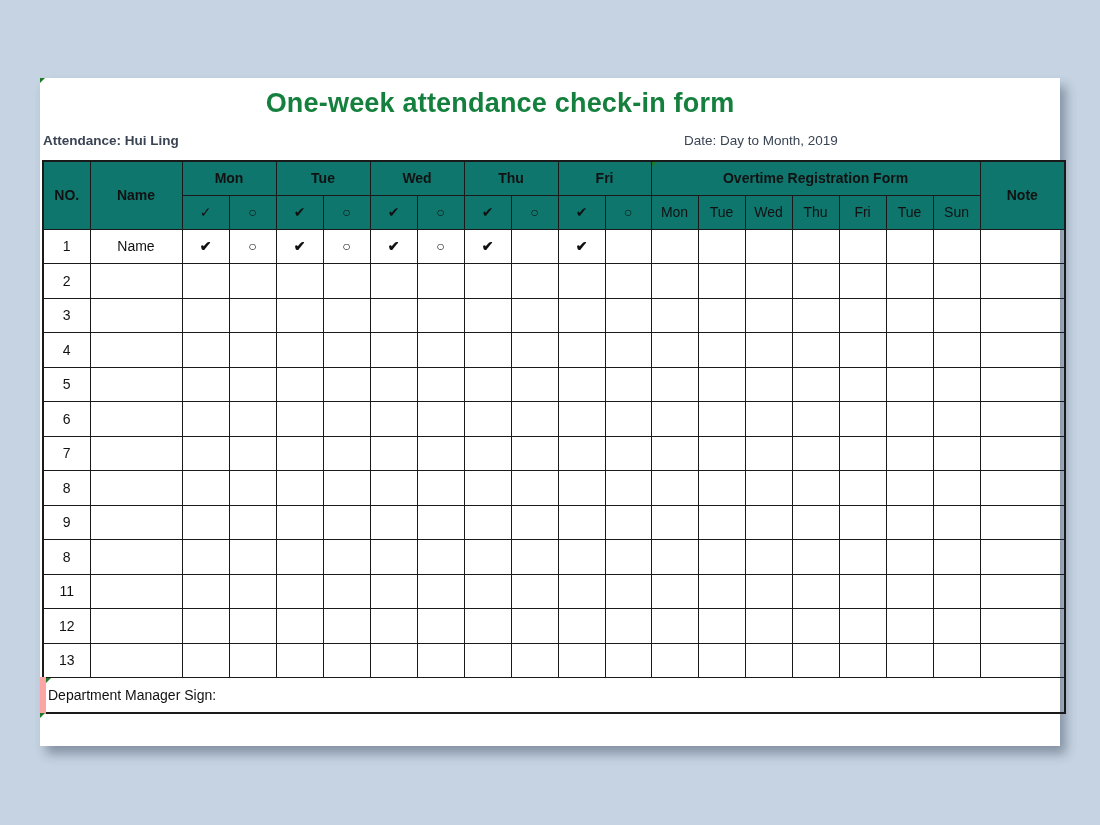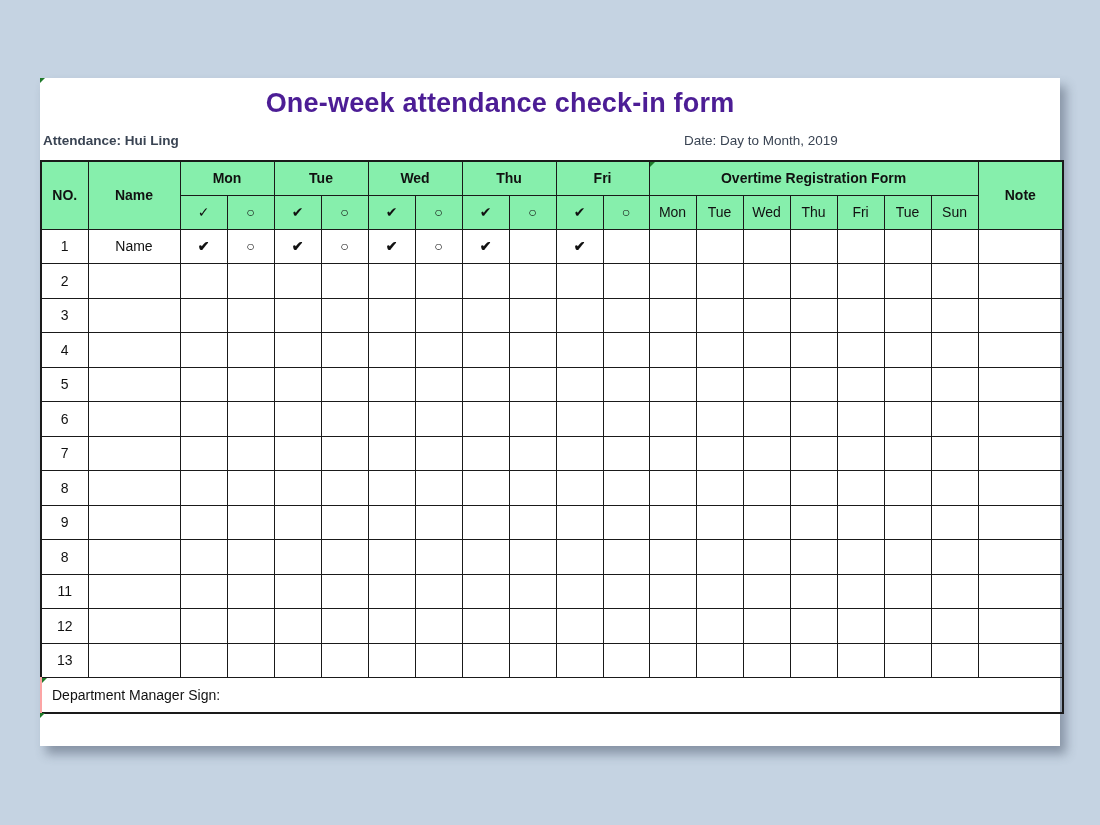--- a/index.html
+++ b/index.html
@@ -7,41 +7,41 @@
     width:1100px; height:825px; background:#c5d3e2; position:relative; overflow:hidden;
     font-family:"Liberation Sans", sans-serif;
   }
   .page {
     position:absolute; left:40px; top:78px; width:1020px; height:668px; background:#ffffff;
     box-shadow: 6px 8px 10px rgba(60,70,90,0.45);
   }
   .corner-mark { position:absolute; width:0; height:0; border-top:5px solid #1f7a2a; border-right:5px solid transparent; }
   .title {
     position:absolute; left:0; top:10px; width:920px; text-align:center;
-    font-size:27px; font-weight:bold; color:#4c1d95; letter-spacing:0.2px;
+    font-size:27px; font-weight:bold; color:#15803d; letter-spacing:0.2px;
   }
   .attendance { position:absolute; left:3px; top:55px; font-size:13.5px; font-weight:bold; color:#3a4453; }
   .date { position:absolute; left:644px; top:55px; font-size:13.5px; font-weight:normal; color:#3a4453; }
   table.grid {
     position:absolute; left:0; top:82px; border-collapse:collapse; table-layout:fixed;
     width:1020px;
   }
   table.grid td, table.grid th {
     border:1px solid #1a1a1a; text-align:center; vertical-align:middle; padding:0;
     font-size:14px; color:#111; overflow:hidden; white-space:nowrap;
   }
   table.grid { border:2px solid #1a1a1a; }
-  table.grid th { background:#86efac; font-weight:bold; }
+  table.grid th { background:#0f766e; font-weight:bold; }
   table.grid th.sub { font-weight:normal; }
   tr.h1 { height:34px; }
   tr.h2 { height:34px; }
   tr.data { height:34.5px; }
   .chk { font-size:15px; font-weight:bold; }
   .circ { font-size:13px; color:#444; }
-  tr.sign td { text-align:left; height:34px; font-size:14px; padding-left:10px; border-left:2px solid #fca5a5; }
+  tr.sign td { text-align:left; height:34px; font-size:14px; padding-left:2px; border-left:6px solid #fca5a5; }
   .footnote {
     position:absolute; left:0; top:644px; width:1020px; text-align:center; font-size:14px; color:#222;
   }
 </style>
 </head>
 <body>
 
 <div class="page">
   <div class="corner-mark" style="left:0;top:0;"></div>
   <div class="title">One-week attendance check-in form</div>

